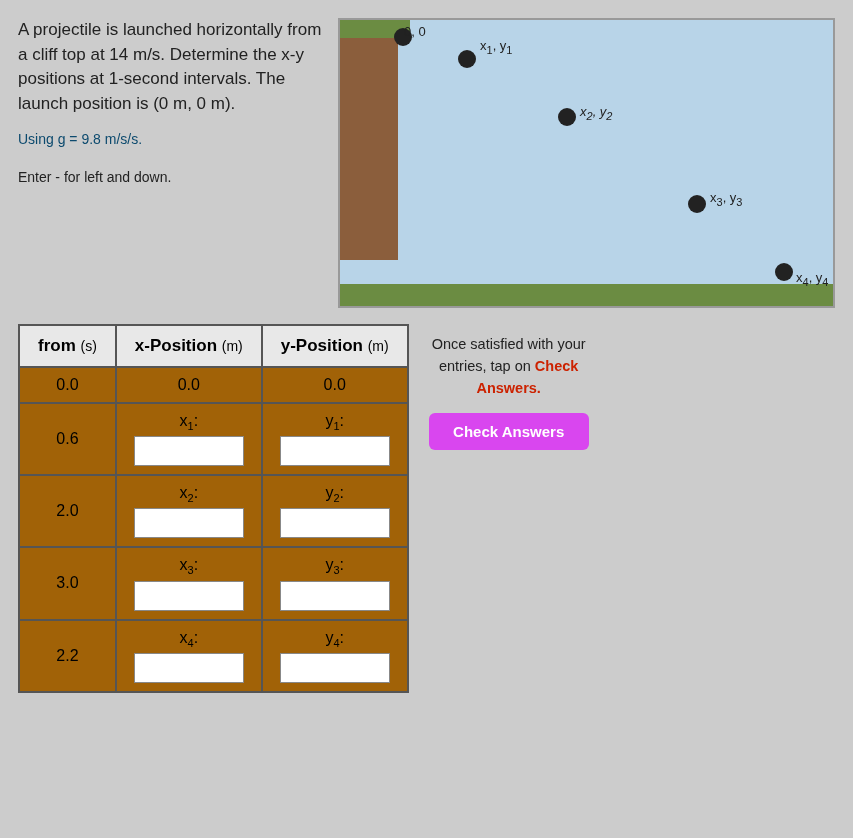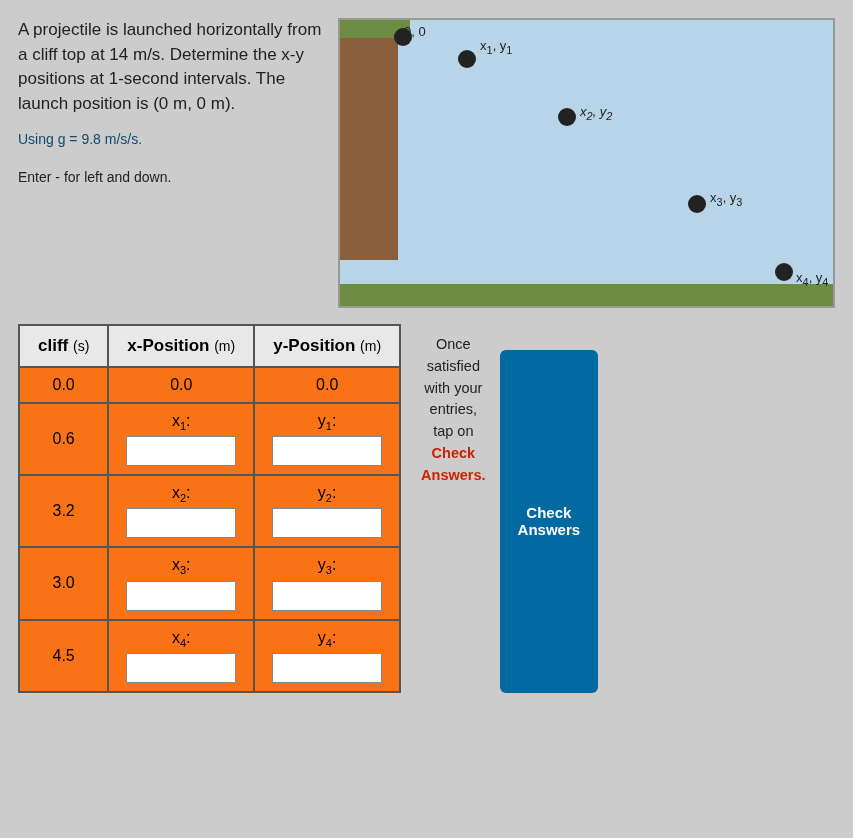--- a/index.html
+++ b/index.html
@@ -127,21 +127,21 @@
       padding: 10px 18px;
       text-align: center;
       background: #e8e8e8;
       font-size: 17px;
     }
 
     .data-table td {
       border: 2px solid #555;
       padding: 8px 2px;
       text-align: center;
-      background: #f97316;
+      background: #a16207;
       font-size: 16px;
     }
 
     .input-field {
       border: 1px solid #888;
       background: white;
       width: 110px;
       height: 30px;
       display: inline-block;
       vertical-align: middle;
@@ -150,48 +150,48 @@
     .cell-with-input {
       display: flex;
       align-items: center;
       gap: 4px;
       flex-direction: column;
     }
 
     
     .right-instructions {
       display: flex;
+      flex-direction: column;
       gap: 14px;
       max-width: 160px;
       padding-top: 10px;
     }
 
     .instruction-text {
       font-size: 14.5px;
       color: #222;
       text-align: center;
       line-height: 1.5;
     }
 
     .instruction-text .highlight {
       color: #cc2200;
       font-weight: bold;
     }
 
     .check-button {
-      background: #0369a1;
+      background: #d946ef;
       color: white;
       border: none;
       border-radius: 6px;
       padding: 10px 18px;
       font-size: 15px;
       font-weight: bold;
       cursor: pointer;
       text-align: center;
-      margin-top: 16px;
     }
 
     sub {
       font-size: 11px;
     }
   </style>
 </head>
 <body>
 
 <div class="main-container">
@@ -223,21 +223,21 @@
 
       <div class="dot" style="left:435px; top:243px; background:#222;"></div>
       <span class="dot-label" style="left:456px; top:238px;margin-top:12px;">x<sub>4</sub>, y<sub>4</sub></span>
     </div>
   </div>
 
   <div class="table-section">
     <table class="data-table">
       <thead>
         <tr>
-          <th><b>cliff</b> <span style="font-weight:normal;font-size:14px">(s)</span></th>
+          <th><b>from</b> <span style="font-weight:normal;font-size:14px">(s)</span></th>
           <th><b>x-Position</b> <span style="font-weight:normal;font-size:14px">(m)</span></th>
           <th><b>y-Position</b> <span style="font-weight:normal;font-size:14px">(m)</span></th>
         </tr>
       </thead>
       <tbody>
 
         <tr>
           <td>0.0</td>
           <td>0.0</td>
           <td>0.0</td>
@@ -253,21 +253,21 @@
           </td>
           <td>
             <div class="cell-with-input">
               <span>y<sub>1</sub>:</span>
               <input type="text" class="input-field" style="">
             </div>
           </td>
         </tr>
 
         <tr>
-          <td>3.2</td>
+          <td>2.0</td>
           <td>
             <div class="cell-with-input">
               <span>x<sub>2</sub>:</span>
               <input type="text" class="input-field" style="">
             </div>
           </td>
           <td>
             <div class="cell-with-input">
               <span>y<sub>2</sub>:</span>
               <input type="text" class="input-field" style="">
@@ -285,21 +285,21 @@
           </td>
           <td>
             <div class="cell-with-input">
               <span>y<sub>3</sub>:</span>
               <input type="text" class="input-field" style="">
             </div>
           </td>
         </tr>
 
         <tr>
-          <td>4.5</td>
+          <td>2.2</td>
           <td>
             <div class="cell-with-input">
               <span>x<sub>4</sub>:</span>
               <input type="text" class="input-field" style="">
             </div>
           </td>
           <td>
             <div class="cell-with-input">
               <span>y<sub>4</sub>:</span>
               <input type="text" class="input-field" style="">

